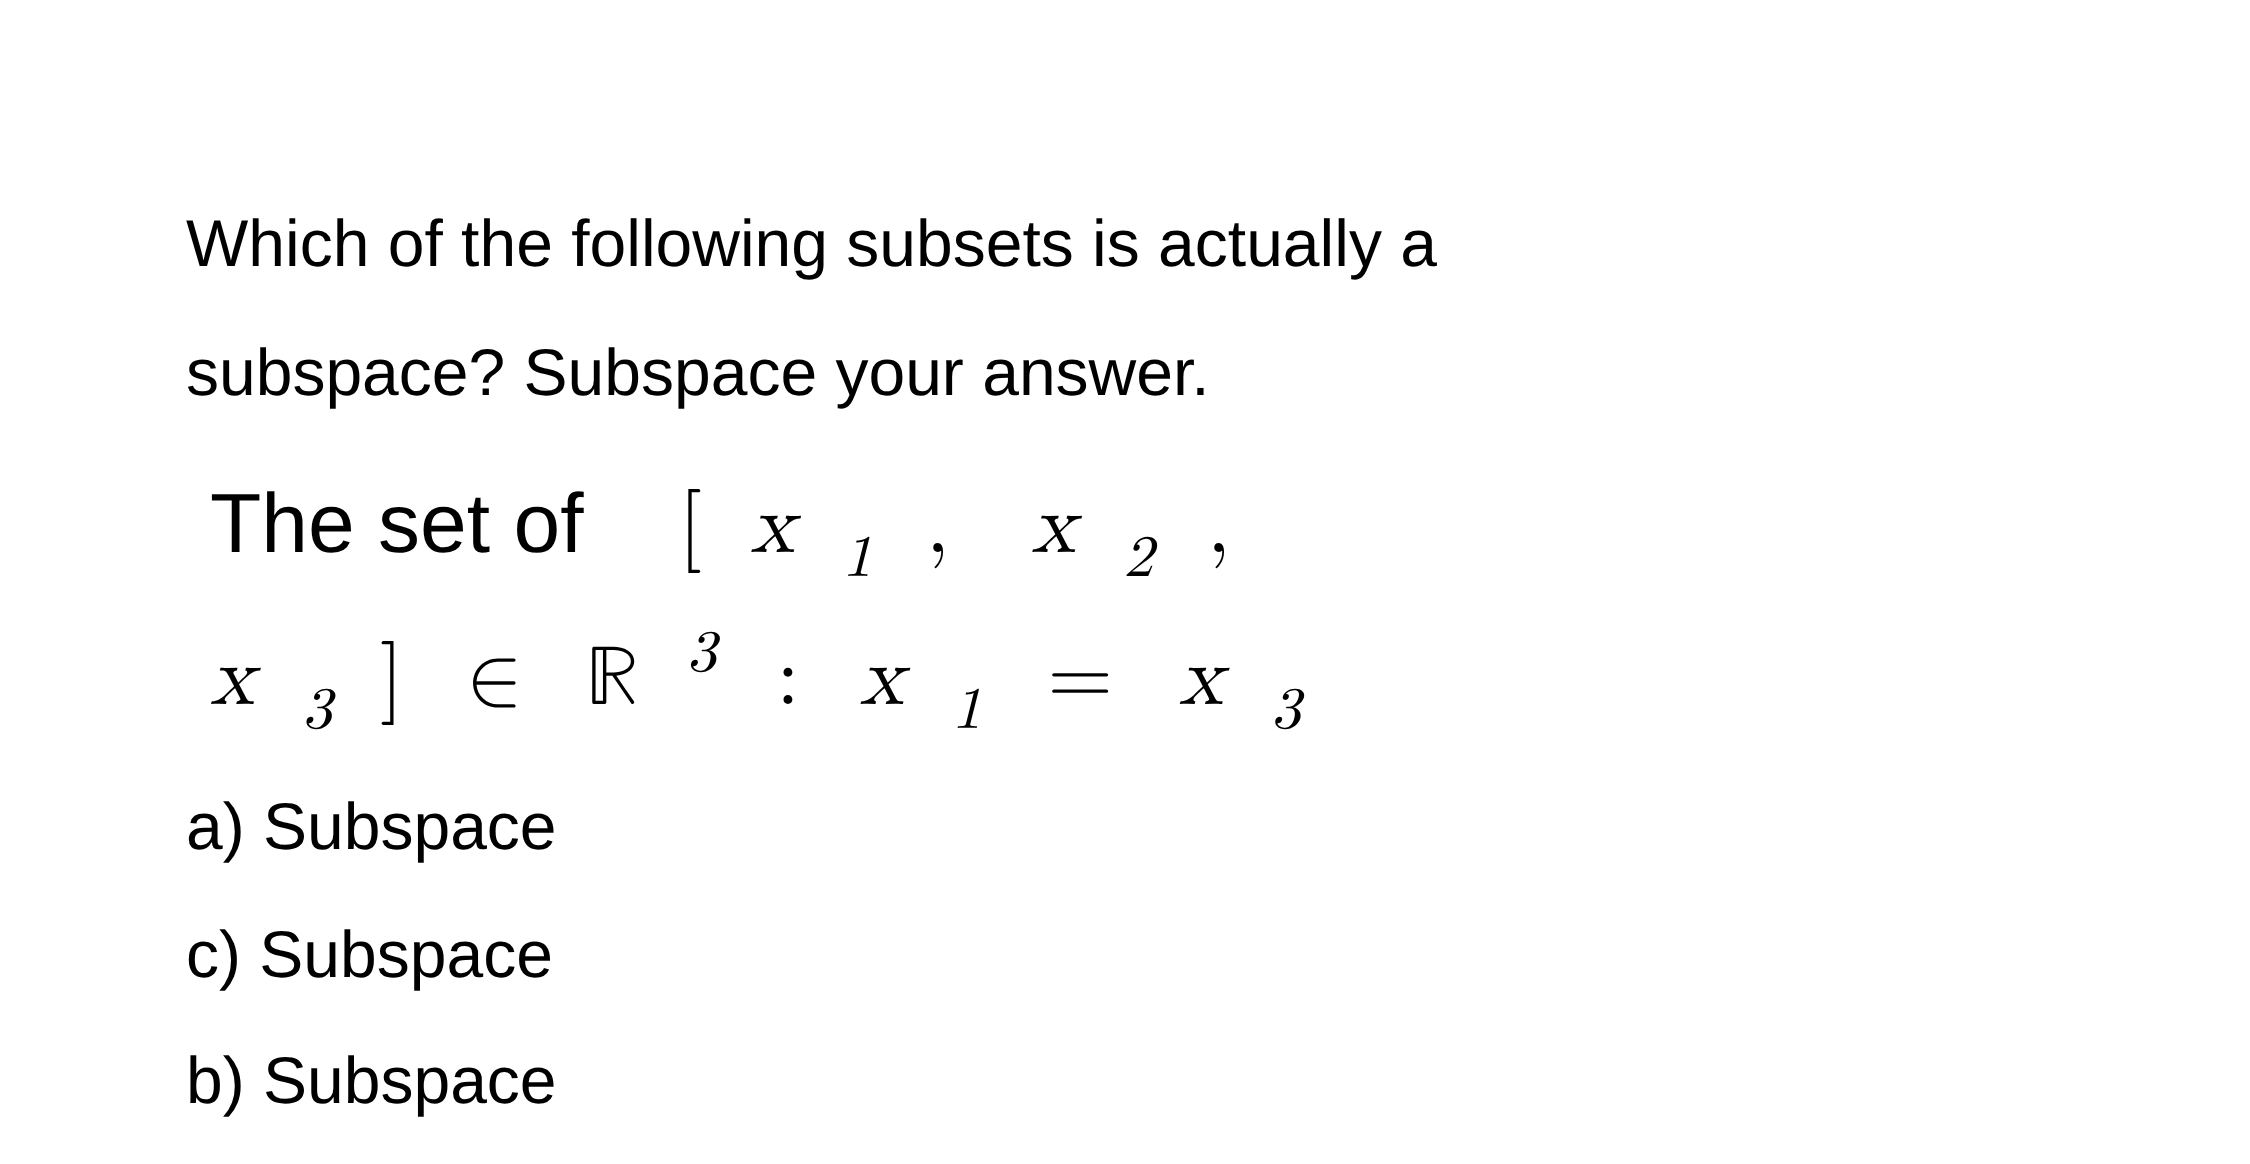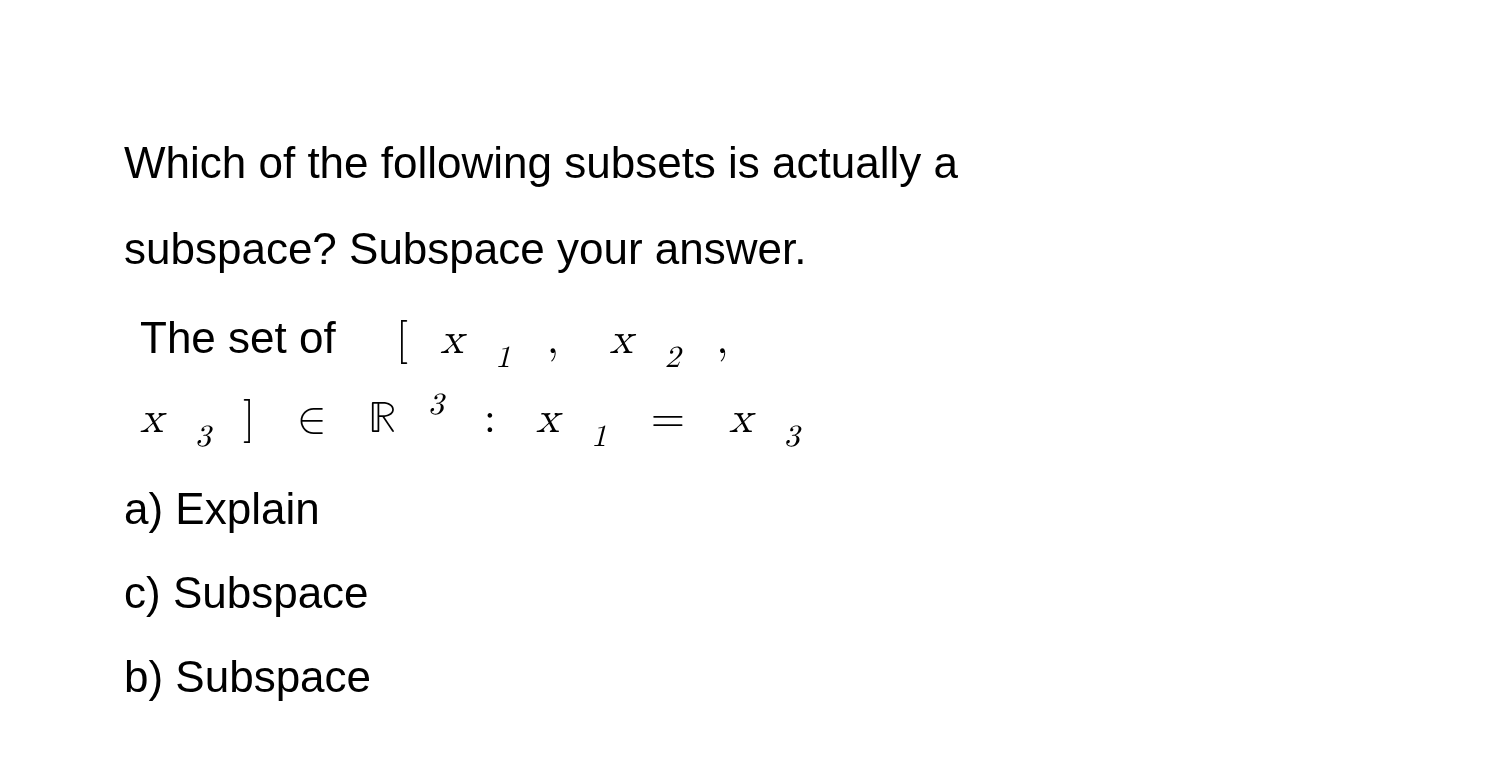--- a/index.html
+++ b/index.html
@@ -18,21 +18,21 @@
     .question-container {
       max-width: 1200px;
     }
     .question-line {
       font-size: 44px;
       line-height: 1.6;
       font-weight: 400;
       margin-bottom: 4px;
     }
     .math-line {
-      font-size: 44px;
+      font-size: 56px;
       line-height: 1.7;
       font-weight: 400;
       margin-bottom: 12px;
     }
     .option {
       font-size: 44px;
       line-height: 1.55;
       font-weight: 400;
       margin-bottom: 4px;
     }
@@ -80,16 +80,16 @@
 <body>
 
 <div class="question-container">
   <div class="question-line">Which of the following subsets is actually a</div>
   <div class="question-line">subspace? Subspace your answer.</div>
 
   <div class="math-line">
     <span>The set of  </span><span class="math"><span class="math-bracket">[</span><span>x</span><span class="math-sub">1</span><span class="math-op">, </span><span>x</span><span class="math-sub">2</span><span class="math-op">, </span><span>x</span><span class="math-sub">3</span><span class="math-bracket">]</span><span class="element-of">∈</span><span class="math-bb">ℝ</span><span class="math-sup">3</span><span class="colon">:</span><span>x</span><span class="math-sub">1</span><span class="equals">=</span><span>x</span><span class="math-sub">3</span></span>
   </div>
 
-  <div class="option">a) Explain</div>
+  <div class="option">a) Subspace</div>
   <div class="option">c) Subspace</div>
   <div class="option">b) Subspace</div>
 </div>
 
 </body></html>

